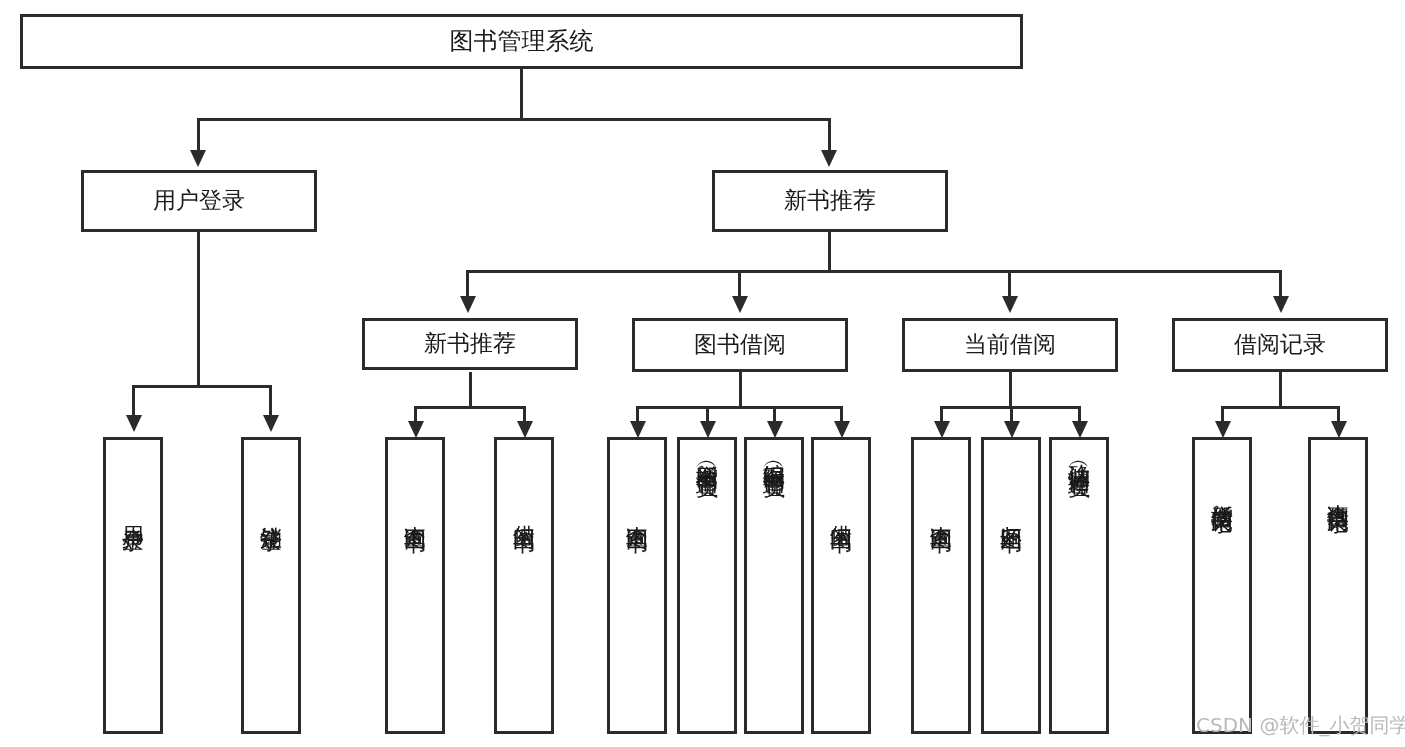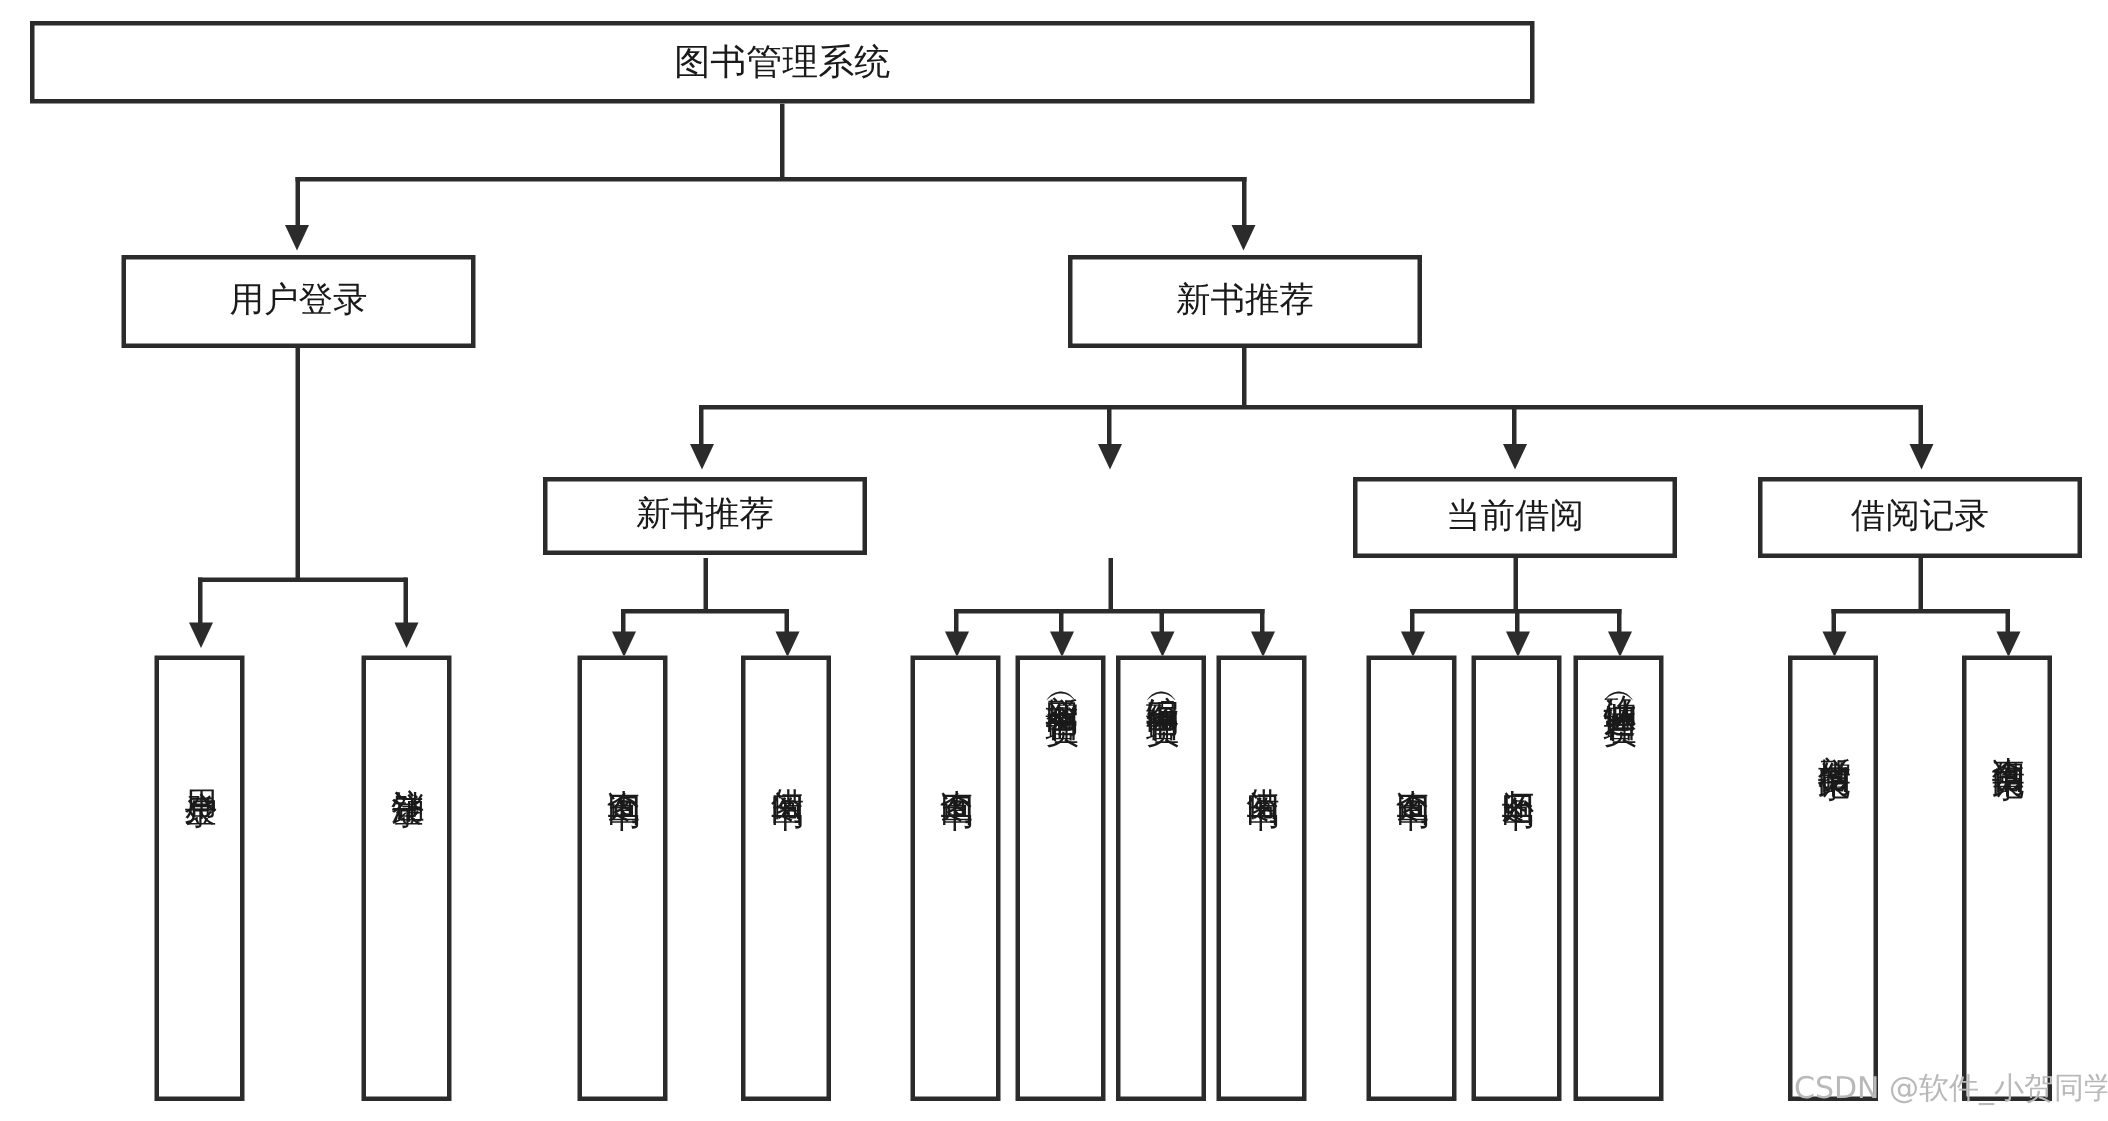--- a/index.html
+++ b/index.html
@@ -132,20 +132,23 @@
   <div class="vline" style="left:1008px; top:270px; height:28px;"></div>
   <div class="arrow" style="left:1002px; top:296px;"></div>
 
   <div class="vline" style="left:1279px; top:270px; height:28px;"></div>
   <div class="arrow" style="left:1273px; top:296px;"></div>
 
   <div class="node h-node" id="n-newbook" style="left:362px; top:318px; width:216px; height:52px;">
     <span class="lbl">新书推荐</span>
   </div>
 
+  <div class="node h-node" id="n-borrow" style="left:632px; top:318px; width:216px; height:54px;">
+    <span class="lbl">图书借阅</span>
+  </div>
 
   <div class="node h-node" id="n-record" style="left:1172px; top:318px; width:216px; height:54px;">
     <span class="lbl">借阅记录</span>
   </div>
 
   <div class="node h-node" id="n-current" style="left:902px; top:318px; width:216px; height:54px;">
     <span class="lbl">当前借阅</span>
   </div>
 
   <div class="vline" style="left:469px; top:372px; height:36px;"></div>

